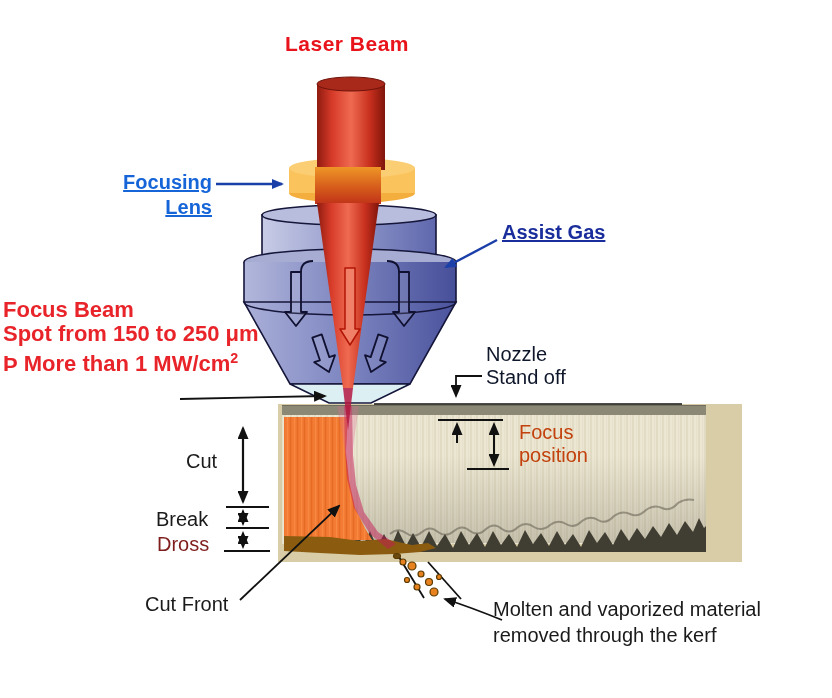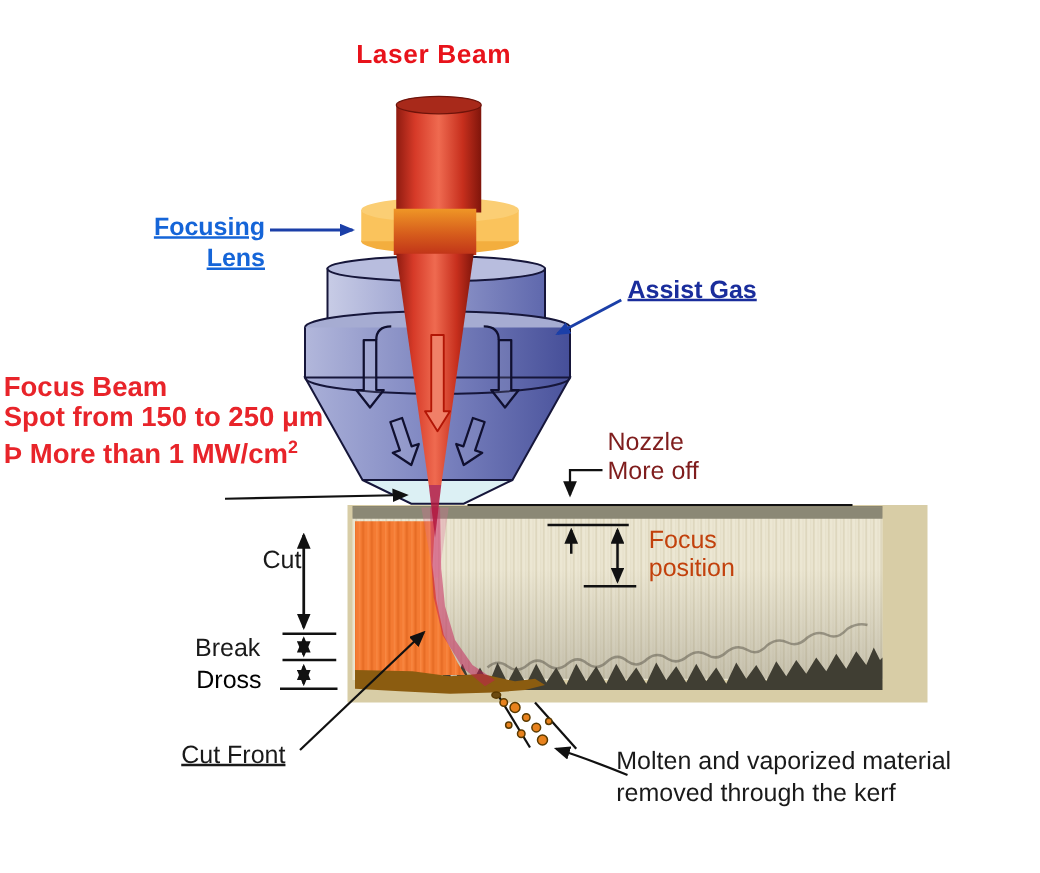--- a/index.html
+++ b/index.html
@@ -176,33 +176,33 @@
 </div>
 
 <div class="lbl blue2" style="left: 502px; top: 220px; color: rgb(26, 45, 156);">Assist Gas</div>
 
 <div class="lbl redblock" style="left: 3px; top: 298px; color: rgb(232, 36, 42);">
   <div>Focus Beam</div>
   <div>Spot from 150 to 250 μm</div>
   <div><span>Þ  More than 1 MW/cm</span><sup>2</sup></div>
 </div>
 
-<div class="lbl black20" style="left: 486px; top: 343px; color: #7f1d1d;">
+<div class="lbl black20" style="left: 486px; top: 343px; color: #0f172a;">
   <div>Nozzle</div>
-  <div>More off</div>
+  <div>Stand off</div>
 </div>
 
 <div class="lbl black20" style="left: 519px; top: 421px; color: #c2410c;">
   <div>Focus</div>
   <div>position</div>
 </div>
 
-<div class="lbl black20" style="left: 186px; top: 437px; color: rgb(26, 26, 26); margin-left: 24px;">Cut</div>
+<div class="lbl black20" style="left: 186px; top: 450px; color: rgb(26, 26, 26);">Cut</div>
 <div class="lbl black20" style="left: 156px; top: 508px; color: rgb(26, 26, 26);">Break</div>
-<div class="lbl black20" style="left: 157px; top: 533px; color: #000000;">Dross</div>
-<div class="lbl black20" style="left: 145px; top: 593px; color: rgb(26, 26, 26); text-decoration: underline;">Cut Front</div>
+<div class="lbl black20" style="left: 157px; top: 533px; color: #7f1d1d;">Dross</div>
+<div class="lbl black20" style="left: 145px; top: 593px; color: rgb(26, 26, 26);">Cut Front</div>
 
 <div class="lbl black21" style="left: 493px; top: 596px; color: rgb(26, 26, 26);">
   <div>Molten and vaporized material</div>
   <div>removed through the kerf</div>
 </div>
 
 </div>
 
 </body></html>

